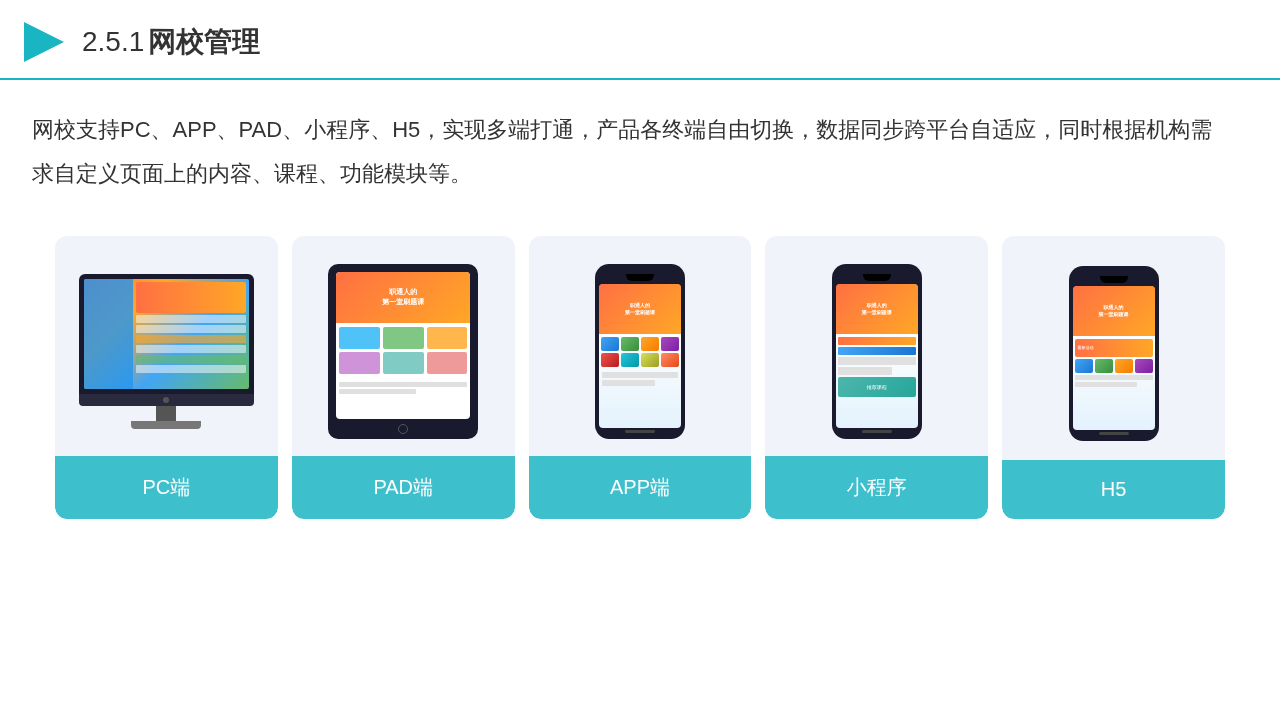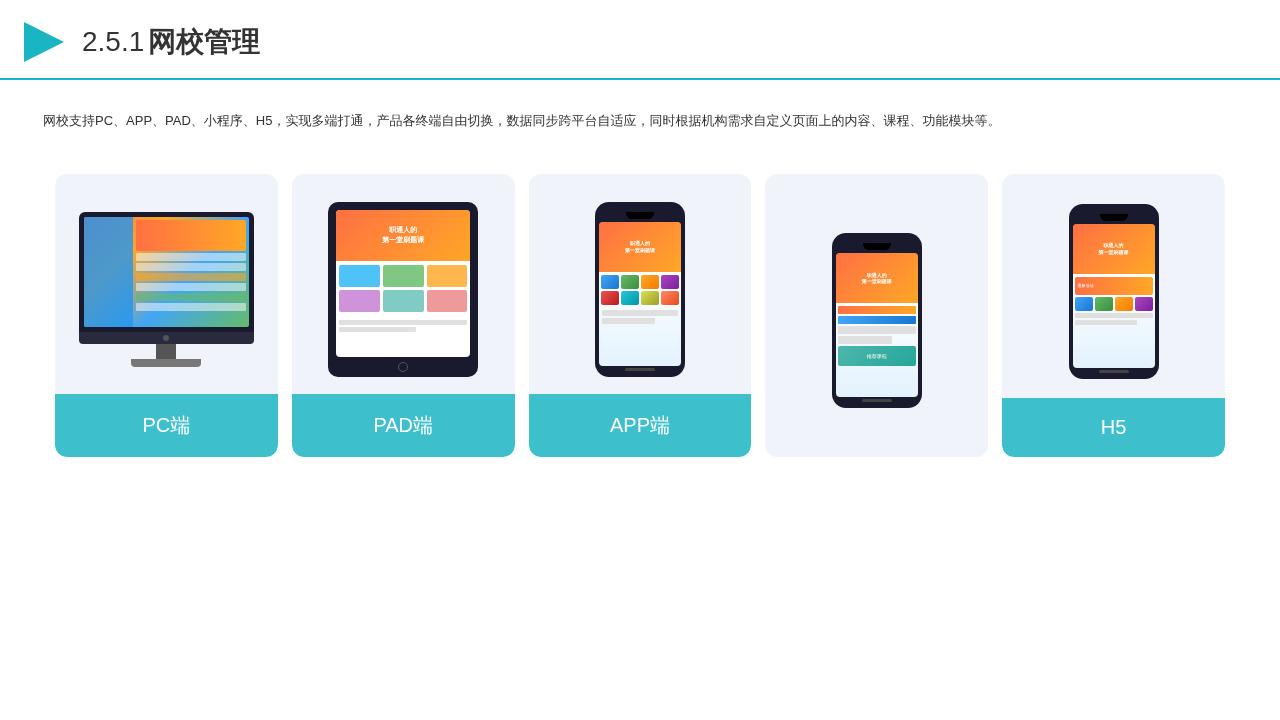--- a/index.html
+++ b/index.html
@@ -55,22 +55,22 @@
     }
     .logo-sub {
       font-size: 10px;
       color: #666;
       text-align: center;
       margin-top: 2px;
     }
 
     
     .description {
-      padding: 28px 60px 10px 43px;
-      font-size: 13px;
+      padding: 28px 60px 10px 32px;
+      font-size: 22px;
       color: #333;
       line-height: 2;
     }
 
     
     .cards-container {
       display: flex;
       gap: 14px;
       padding: 30px 55px 20px 55px;
       justify-content: center;
@@ -443,20 +443,21 @@
               <div style="height:8px;background:#e0e0e0;border-radius:1px;width:70%"></div>
               <div style="height:20px;background:linear-gradient(135deg,#4db6ac,#26a69a);border-radius:2px;display:flex;align-items:center;justify-content:center;">
                 <div style="font-size:5px;color:white;">推荐课程</div>
               </div>
             </div>
           </div>
           <div class="phone-bottom-bar"></div>
         </div>
       </div>
     </div>
+    <div class="card-label">小程序</div>
   </div>
 
   <div class="card">
     <div class="card-image-area">
       <div class="phone-mockup">
         <div class="phone-body">
           <div class="phone-notch"></div>
           <div class="phone-screen">
             <div class="phone-screen-top">
               <div class="phone-screen-top-text">职通人的<br>第一堂刷题课</div>

